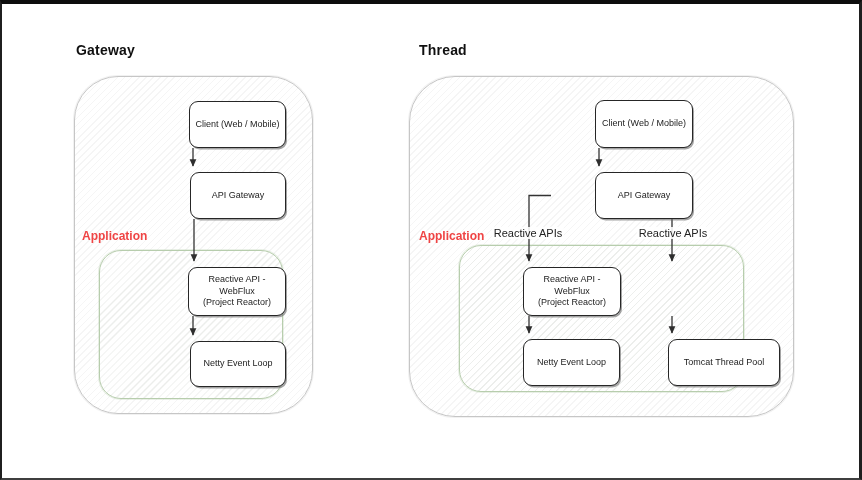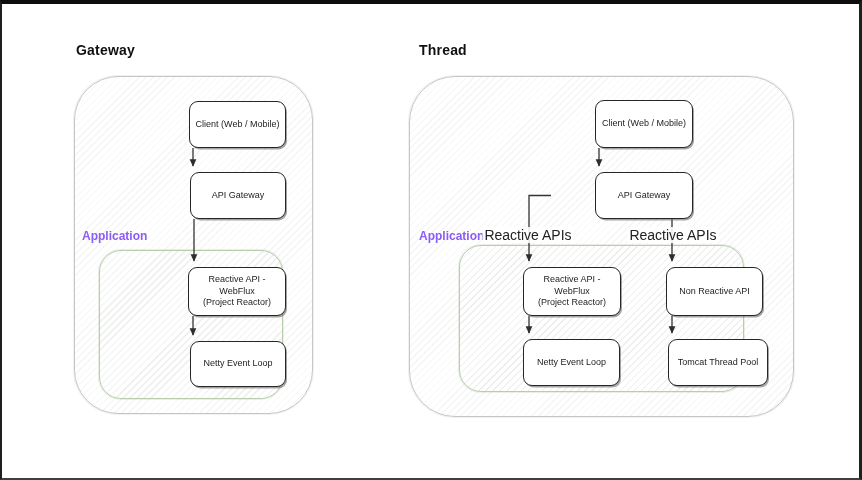--- a/index.html
+++ b/index.html
@@ -23,21 +23,21 @@
   .abs { position: absolute; }
   .section-title {
     font-size: 14px;
     font-weight: bold;
     color: #101010;
     letter-spacing: 0.2px;
   }
   .app-label {
     font-size: 12px;
     font-weight: bold;
-    color: #8b5cf6;
+    color: #ef4444;
   }
   .outer-container {
     box-sizing: border-box;
     border: 1.4px solid #c6c6c6;
     border-radius: 44px;
     background:
       repeating-linear-gradient(135deg,
         rgba(125,125,125,0.075) 0px, rgba(125,125,125,0.075) 1px,
         transparent 1px, transparent 5px);
     box-shadow: 0 0 0 1px rgba(205,205,205,0.28);
@@ -65,21 +65,21 @@
     margin-left: 44px;
   }
   .node-text {
     font-size: 9px;
     line-height: 1.3;
     color: #1c1c1c;
     white-space: pre-line;
     padding: 0 4px;
   }
   .edge-label {
-    font-size: 14px;
+    font-size: 11px;
     color: #222222;
     background: rgba(255,255,255,0.88);
     padding: 0 2px;
     transform: translateX(-50%);
     white-space: nowrap;
   }
   svg.connectors {
     position: absolute;
     inset: 0;
     width: 862px;
@@ -158,25 +158,22 @@
 
   <div class="abs node" style="left:549px; top:168px; width:98px; height:47px;">
     <span class="node-text">API Gateway</span>
   </div>
 
   <div class="abs node" style="left:477px; top:263px; width:98px; height:49px;">
     <span class="node-text">Reactive API - WebFlux
 (Project Reactor)</span>
   </div>
 
-  <div class="abs node" style="left:620px; top:263px; width:97px; height:49px;">
-    <span class="node-text">Non Reactive API</span>
-  </div>
 
   <div class="abs node" style="left:477px; top:335px; width:97px; height:47px;">
     <span class="node-text">Netty Event Loop</span>
   </div>
 
-  <div class="abs node" style="left:622px; top:335px; width:100px; height:47px;">
+  <div class="abs node" style="left:622px; top:335px; width:112px; height:47px;">
     <span class="node-text">Tomcat Thread Pool</span>
   </div>
 
 </div>
 
 </body></html>

